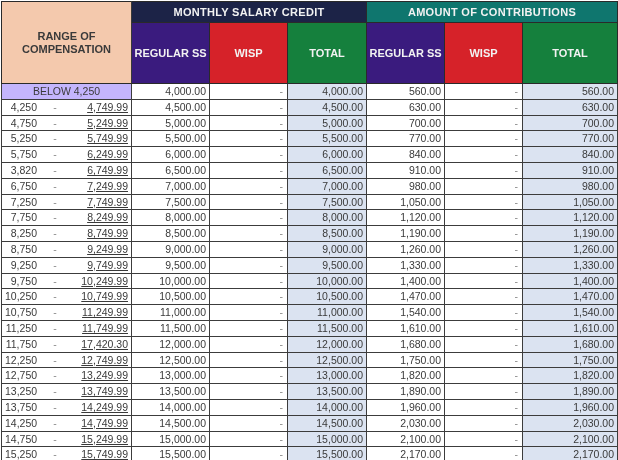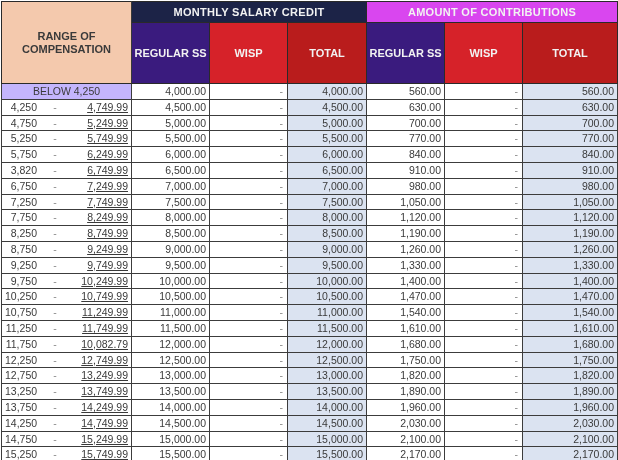--- a/index.html
+++ b/index.html
@@ -9,24 +9,24 @@
     col.c-range { width: 130px; }
     col.c-msc-reg { width: 78px; }
     col.c-msc-wisp { width: 78px; }
     col.c-msc-total { width: 79px; }
     col.c-ac-reg { width: 78px; }
     col.c-ac-wisp { width: 78px; }
     col.c-ac-total { width: 95px; }
     th { color: #f2f2f2; font-weight: bold; font-size: 11px; text-align: center; vertical-align: middle; padding: 0; border: 1px solid #2a2a2a; }
     th.range-head { background: #f4c9ad; color: #3a3a3a; font-size: 11px; line-height: 13px; height: 80px; border-right: 1px solid #3a3a3a; margin-top: 20px; }
     th.group-msc { background: #1c2347; height: 20px; letter-spacing: 0.3px; }
-    th.group-ac { background: #d946ef; height: 20px; letter-spacing: 0.3px; text-align: center; }
+    th.group-ac { background: #0f766e; height: 20px; letter-spacing: 0.3px; text-align: center; }
     th.sub-reg { background: #3a1b7e; height: 60px; }
     th.sub-wisp { background: #d62229; height: 60px; }
-    th.sub-total { background: #b91c1c; height: 60px; }
+    th.sub-total { background: #15803d; height: 60px; }
     td { font-size: 10.5px; height: 14.8px; line-height: 14.8px; padding: 0 3px; border: 1px solid #3c3c3c; color: #3a3a3a; white-space: nowrap; }
     td.num { text-align: right; }
     td.dash { text-align: right; color: #8a8a8a; padding-right: 4px; }
     td.shade { background: #dbe3f1; }
     td.plain { background: #ffffff; }
     td.below { background: #c4b5fd; text-align: center; color: #3a3a3a; }
     .rng { display: flex; justify-content: space-between; align-items: center; gap: 9px; }
     .rng .lo { width: 36px; text-align: right; }
     .rng .sep { width: 20px; text-align: center; color: #8a8a8a; }
     .rng .hi { width: 62px; text-align: right; text-decoration: underline; }
@@ -293,21 +293,21 @@
           <td class="num shade">11,500.00</td>
           <td class="num plain">1,610.00</td>
           <td class="dash plain">-</td>
           <td class="num shade">1,610.00</td>
         </tr>
         <tr>
           <td>
             <div class="rng">
               <span class="lo">11,750</span>
               <span class="sep">-</span>
-              <span class="hi">10,082.79</span>
+              <span class="hi">17,420.30</span>
             </div>
           </td>
           <td class="num plain">12,000.00</td>
           <td class="dash plain">-</td>
           <td class="num shade">12,000.00</td>
           <td class="num plain">1,680.00</td>
           <td class="dash plain">-</td>
           <td class="num shade">1,680.00</td>
         </tr>
         <tr>

